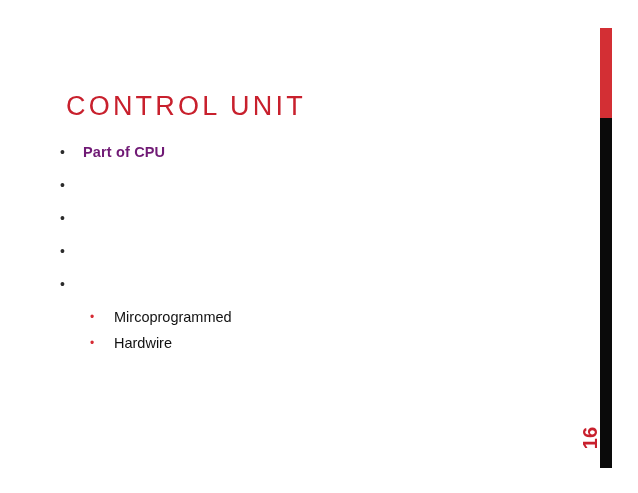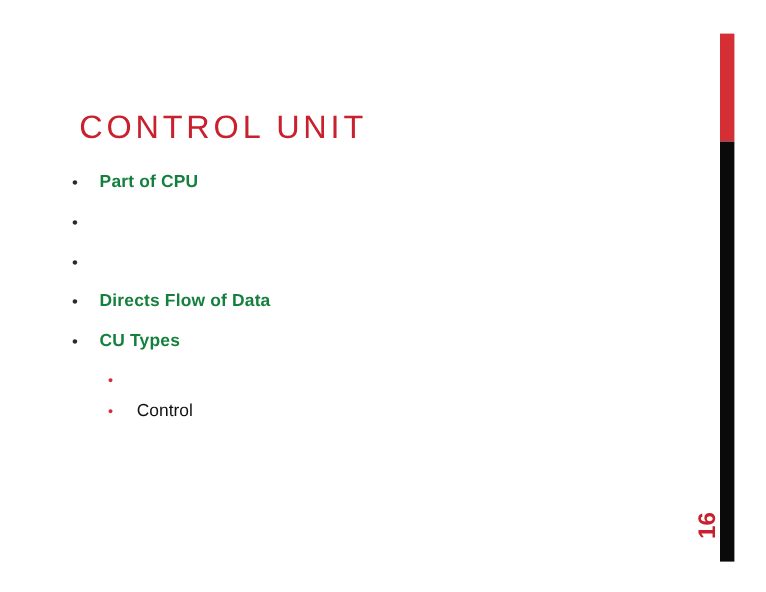--- a/index.html
+++ b/index.html
@@ -45,21 +45,21 @@
     width: 23px;
     flex: 0 0 23px;
     color: #2b2b2b;
     font-size: 14px;
     line-height: 20px;
     text-align: left;
   }
   .bullet-text {
     font-size: 14.5px;
     font-weight: bold;
-    color: #15803d;
+    color: #701a75;
     line-height: 20px;
     letter-spacing: 0.15px;
     text-align: right;
   }
 
   
   .sub-list {
     margin-top: 4px;
     margin-left: 30px;
   }
@@ -141,35 +141,34 @@
     <div class="bullet-row">
       <span class="bullet-marker">•</span>
     </div>
 
     <div class="bullet-row">
       <span class="bullet-marker">•</span>
     </div>
 
     <div class="bullet-row">
       <span class="bullet-marker">•</span>
-      <span class="bullet-text">Directs Flow of Data</span>
     </div>
 
     <div class="bullet-row">
       <span class="bullet-marker">•</span>
-      <span class="bullet-text">CU Types</span>
     </div>
 
     <div class="sub-list">
       <div class="sub-row">
         <span class="sub-marker">•</span>
+        <span class="sub-text">Mircoprogrammed</span>
       </div>
       <div class="sub-row">
         <span class="sub-marker">•</span>
-        <span class="sub-text">Control</span>
+        <span class="sub-text">Hardwire</span>
       </div>
     </div>
 
   </div>
 
   <div class="side-bar">
     <div class="side-bar-red"></div>
     <div class="side-bar-black"></div>
   </div>
 

